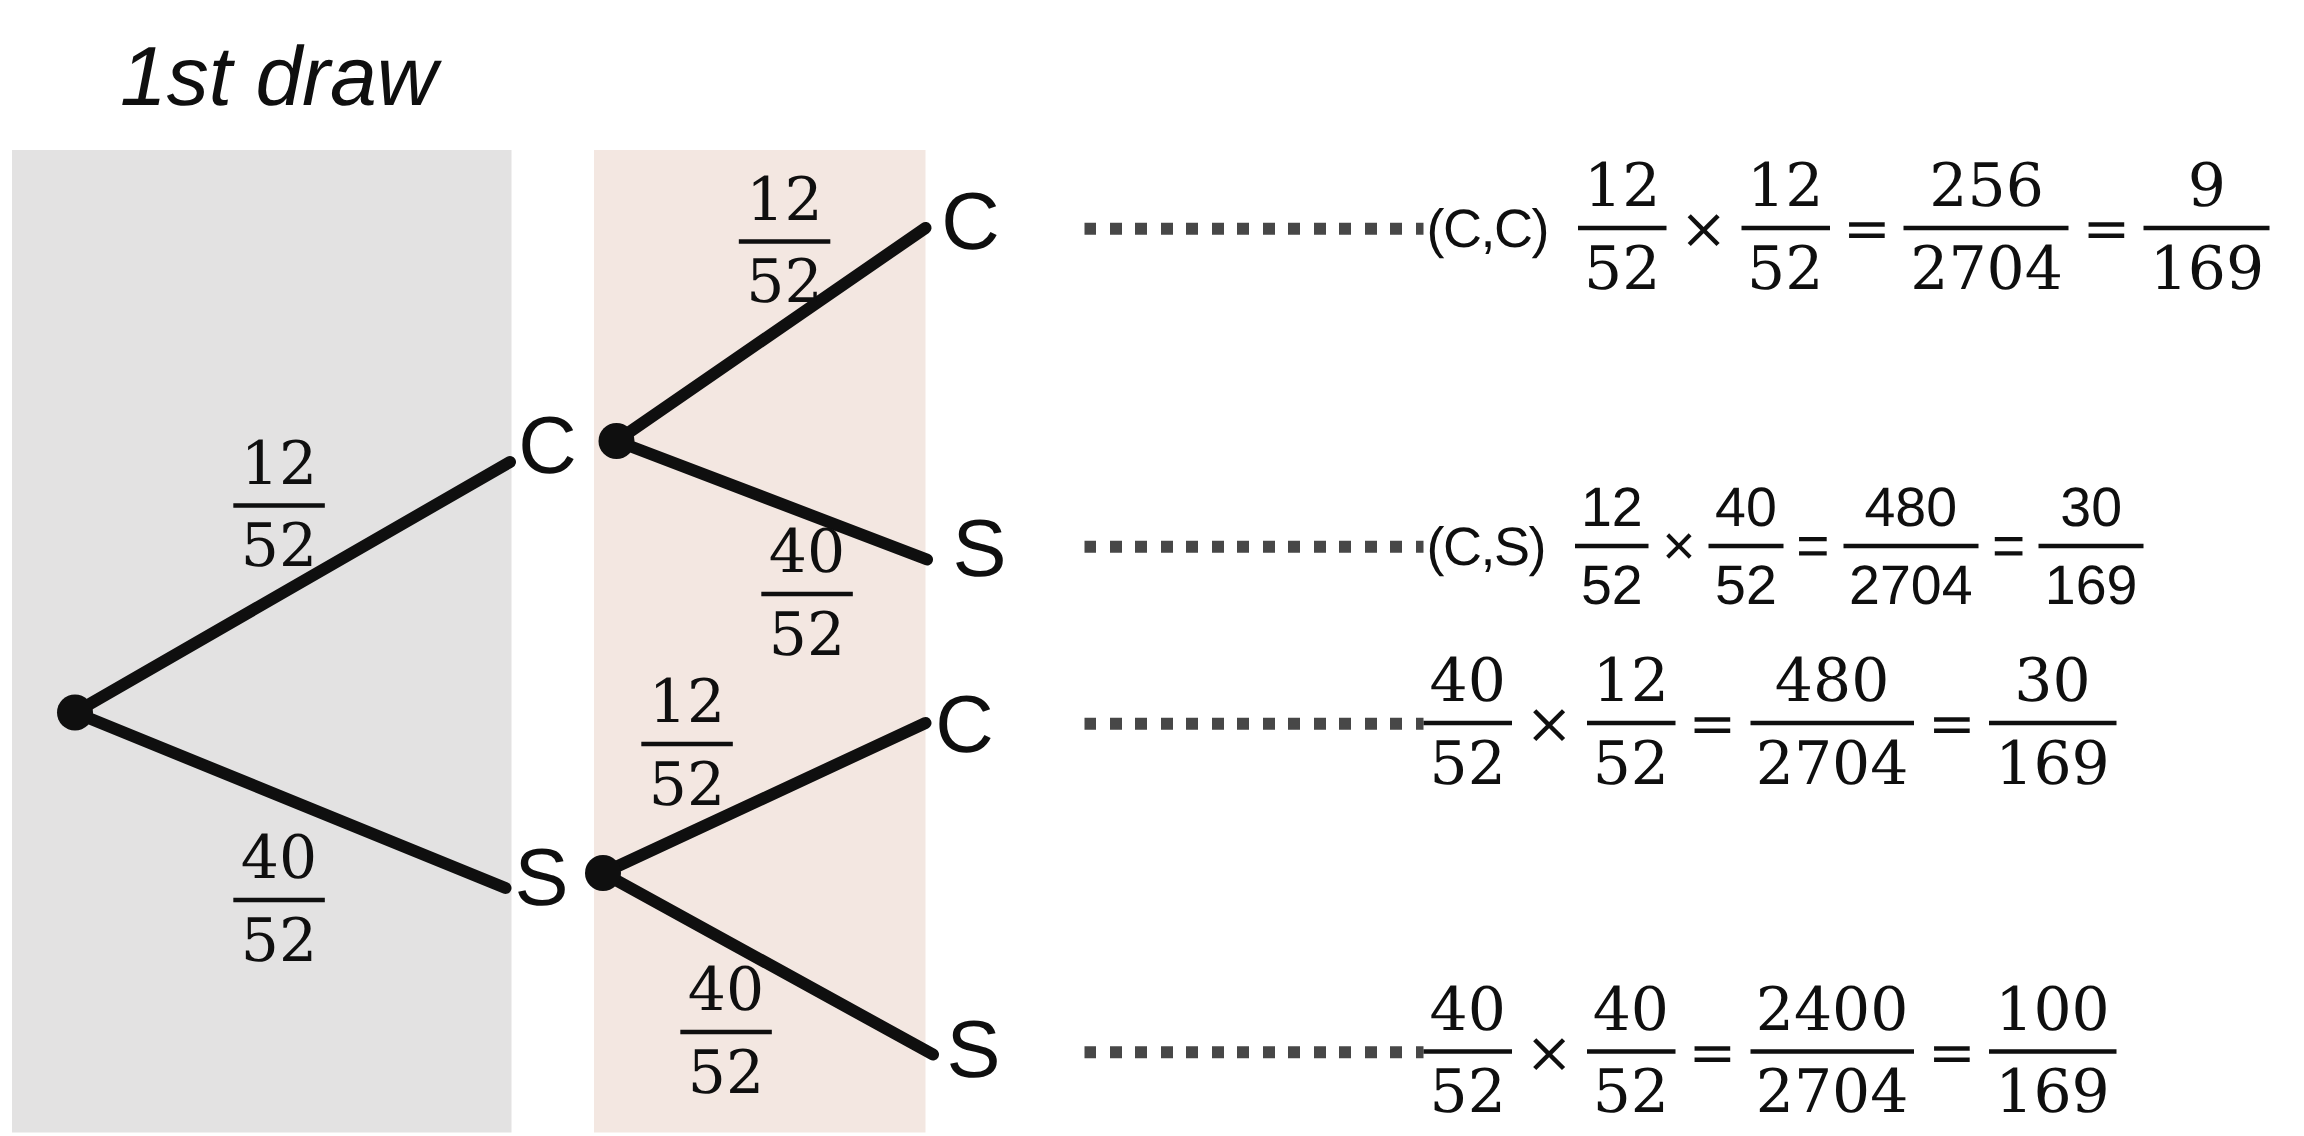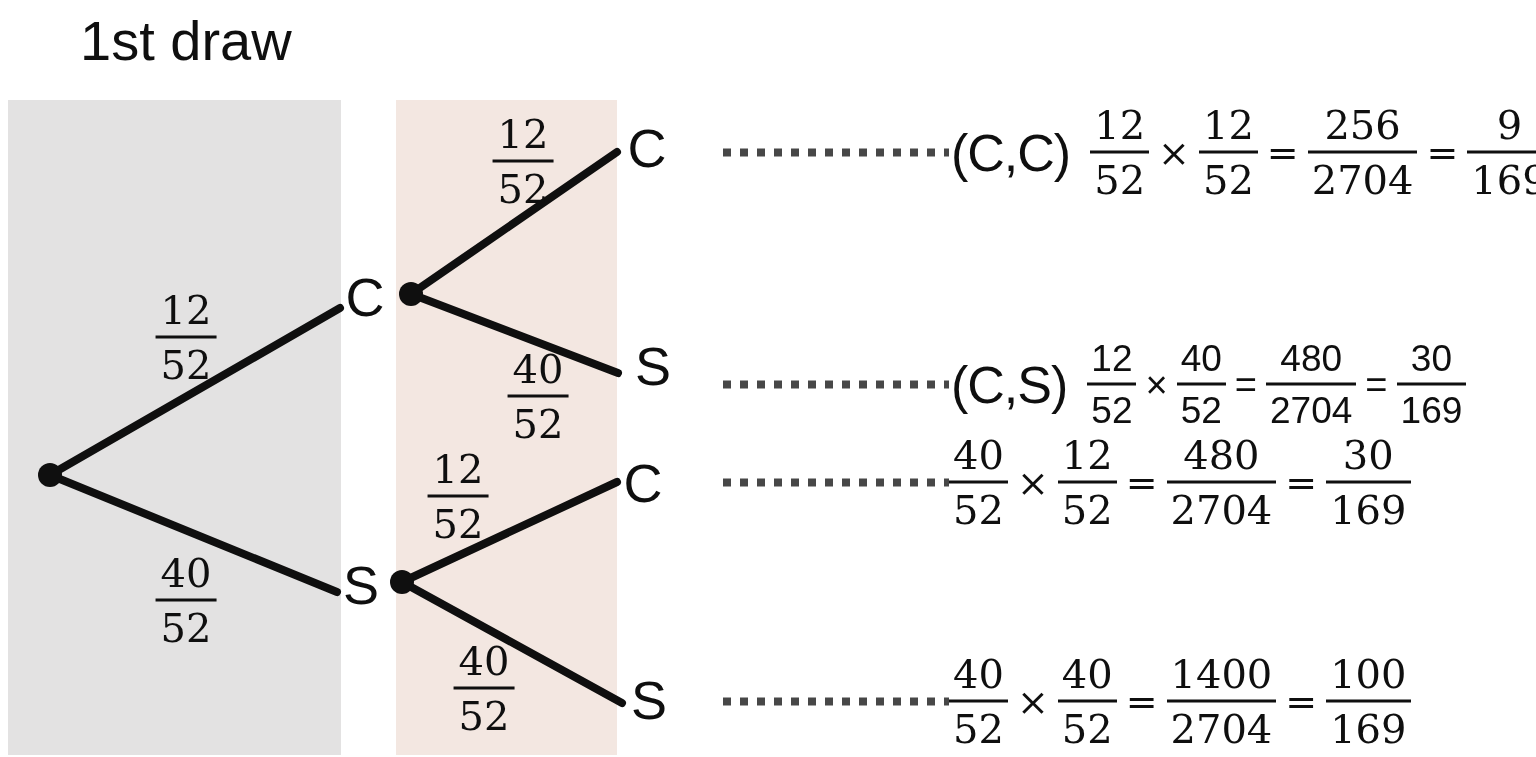--- a/index.html
+++ b/index.html
@@ -10,21 +10,21 @@
   }
   html,body{margin:0;padding:0;background:#ffffff;}
   #stage{
     position:relative;width:1536px;height:757px;background:#ffffff;overflow:hidden;
     font-family:"Liberation Sans",sans-serif;color:#0f0f0f;
   }
   .colband{position:absolute;top:100px;height:655px;}
   #band1{left:8px;width:333px;background:var(--first-column-bg);}
   #band2{left:396px;width:221px;background:var(--second-column-bg);}
   .hdr{position:absolute;font-size:56px;font-weight:400;white-space:nowrap;letter-spacing:0px;}
-  #hdr1{left:80px;top:8px;}
+  #hdr1{left:80px;top:18px;font-style:italic;}
   #hdr2{left:400px;top:24px;}
   svg#tree{position:absolute;left:0;top:0;}
   svg#tree line{stroke:var(--line);stroke-width:8;stroke-linecap:round;}
   svg#tree circle{fill:var(--line);}
   .nodeletter{
     position:absolute;transform:translate(-50%,-50%);
     font-size:54px;line-height:1;white-space:nowrap;
   }
   .frac{
     position:absolute;transform:translate(-50%,-50%);
@@ -34,21 +34,21 @@
   .frac .num{padding:0 5px 6px;}
   .frac .den{padding:6px 5px 0;border-top:3px solid var(--line);}
   .outrow{
     position:absolute;left:723px;transform:translateY(-50%);
     display:flex;align-items:center;white-space:nowrap;
   }
   .dotted{
     width:226px;height:8px;flex:0 0 auto;
     background:repeating-linear-gradient(90deg,var(--dotted-line) 0 8px,transparent 8px 17px);
   }
-  .outcome{font-size:52px;line-height:1;margin:0 20px 0 2px;letter-spacing:-1px;}
+  .outcome{font-size:36px;line-height:1;margin:0 20px 0 2px;letter-spacing:-1px;}
   .calc{display:inline-flex;align-items:center;font-family:"DejaVu Serif",serif;font-size:40px;line-height:1;}
   .calc .cfrac{display:inline-flex;flex-direction:column;align-items:center;}
   .calc .cfrac .num{padding:0 4px 6px;}
   .calc .cfrac .den{padding:6px 4px 0;border-top:3px solid var(--line);}
   .calc .op{margin:0 9px;font-size:38px;}
   .calc.sans{font-family:"Liberation Sans",sans-serif;font-size:37px;}
 </style>
 </head>
 <body>
 
@@ -124,21 +124,21 @@
           <span class="den">2704</span>
         </span>
       <span class="op">=</span>
       <span class="cfrac">
           <span class="num">9</span>
           <span class="den">169</span>
         </span>
     </span>
   </div>
 
-  <div class="outrow" style="top:384px;text-align:right;">
+  <div class="outrow" style="top:364px;text-align:right;">
     <div class="dotted"></div>
     <span class="outcome">(C,S)</span>
     <span class="calc sans">
       <span class="cfrac">
           <span class="num">12</span>
           <span class="den">52</span>
         </span>
       <span class="op">×</span>
       <span class="cfrac">
           <span class="num">40</span>
@@ -189,21 +189,21 @@
           <span class="num">40</span>
           <span class="den">52</span>
         </span>
       <span class="op">×</span>
       <span class="cfrac">
           <span class="num">40</span>
           <span class="den">52</span>
         </span>
       <span class="op">=</span>
       <span class="cfrac">
-          <span class="num">1400</span>
+          <span class="num">2400</span>
           <span class="den">2704</span>
         </span>
       <span class="op">=</span>
       <span class="cfrac">
           <span class="num">100</span>
           <span class="den">169</span>
         </span>
     </span>
   </div>
 

